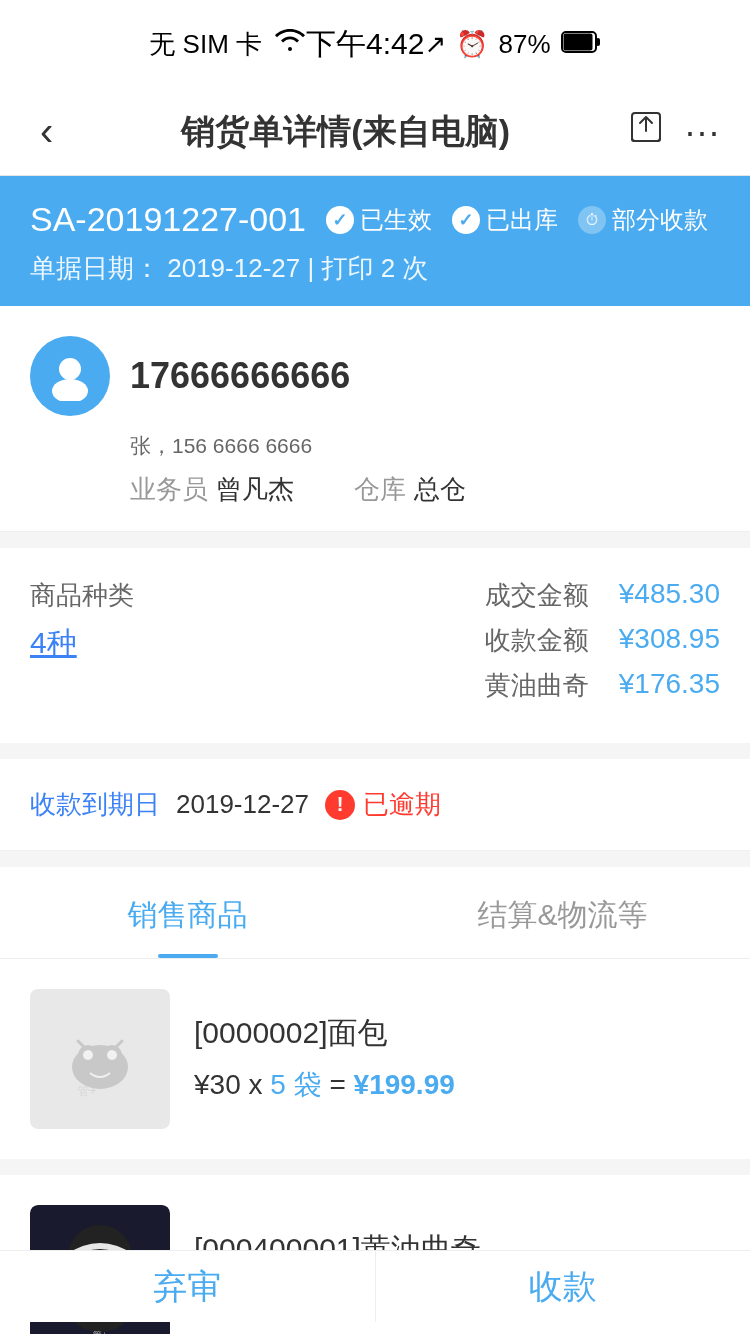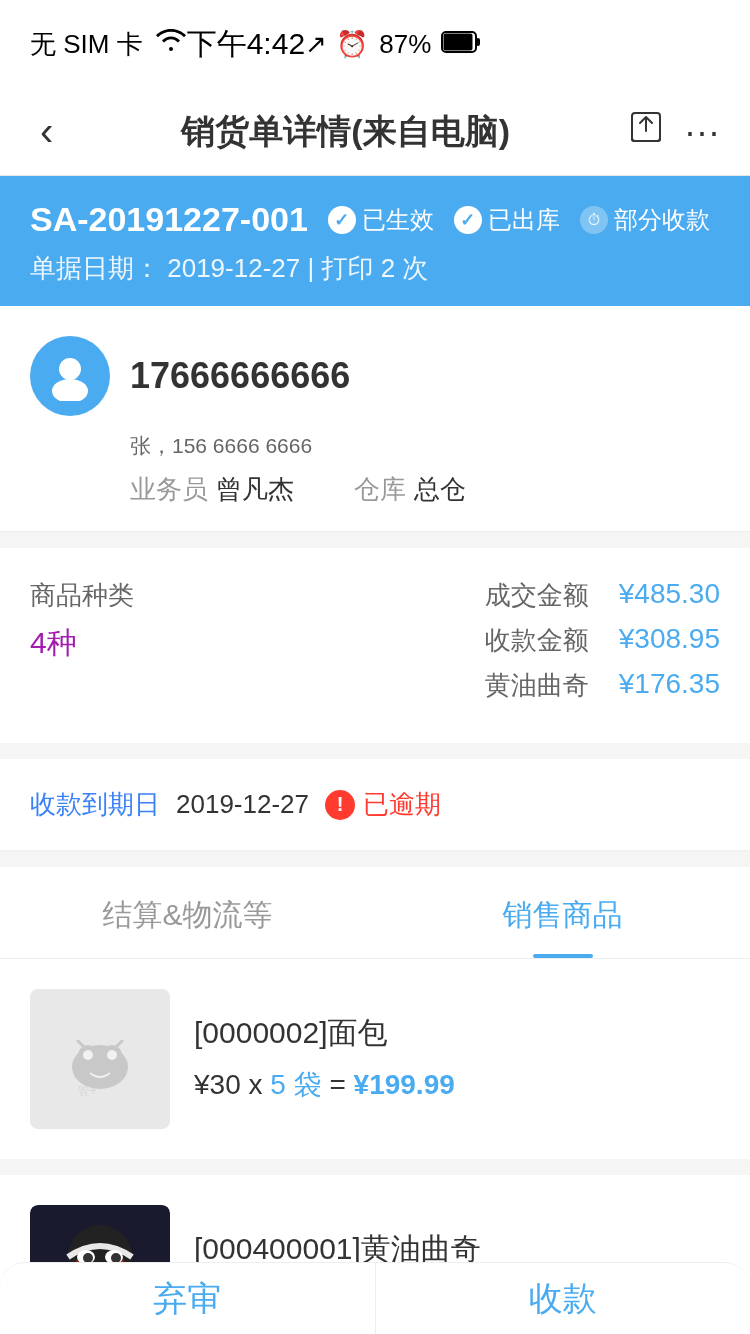--- a/index.html
+++ b/index.html
@@ -13,21 +13,21 @@
       color: #333;
     }
 
     
     .status-bar {
       width: 750px;
       height: 88px;
       background: #fff;
       display: flex;
       align-items: center;
-      justify-content: flex-start;
+      justify-content: center;
       padding: 0 30px;
       font-size: 26px;
       color: #000;
     }
     .status-left { display: flex; align-items: center; gap: 12px; }
     .status-center { font-size: 30px; font-weight: 500; }
     .status-right { display: flex; align-items: center; gap: 10px; font-size: 26px; }
 
     
     .nav-bar {
@@ -61,21 +61,21 @@
       color: #fff;
     }
     .header-order-row {
       display: flex;
       align-items: center;
       gap: 20px;
       margin-bottom: 12px;
     }
     .order-id {
       font-size: 34px;
-      font-weight: 700;
+      font-weight: 400;
       color: #fff;
     }
     .status-badge {
       display: flex;
       align-items: center;
       gap: 6px;
       font-size: 24px;
       color: #fff;
     }
     .status-badge .check-icon {
@@ -153,21 +153,21 @@
     
     .summary-section {
       background: #fff;
       padding: 30px;
       margin-bottom: 16px;
       display: flex;
       align-items: flex-start;
       justify-content: space-between;
     }
     .summary-left { font-size: 26px; color: #666; }
-    .summary-left .count { font-size: 30px; color: #a21caf; font-weight: 500; }
+    .summary-left .count { font-size: 30px; color: #3b82f6; font-weight: 500; text-decoration: underline; }
     .summary-right { text-align: right; }
     .summary-row {
       display: flex;
       justify-content: space-between;
       gap: 30px;
       margin-bottom: 10px;
       font-size: 26px;
     }
     .summary-row-label { color: #666; }
     .amount-blue { color: #4AABF0; font-size: 28px; font-weight: 500; }
@@ -280,27 +280,26 @@
       border-radius: 4px;
       margin-bottom: 14px;
     }
     .product-price { font-size: 28px; color: #333; }
     .price-qty { color: #4AABF0; }
     .price-total { color: #4AABF0; font-weight: 600; }
 
     
     .bottom-bar {
       position: fixed;
-      bottom: 0;
+      bottom: 12px;
       width: 750px;
       height: 72px;
       background: #fff;
       display: flex;
       border-top: 1px solid #eee;
-      border-radius: 25px;
     }
     .bottom-btn {
       flex: 1;
       display: flex;
       align-items: center;
       justify-content: center;
       font-size: 34px;
       font-weight: 500;
       cursor: pointer;
     }
@@ -420,25 +419,25 @@
 <div class="due-section">
   <span class="due-label">收款到期日</span>
   <span class="due-date">2019-12-27</span>
   <span class="overdue-badge">
     <span class="overdue-icon">!</span>
     <span>已逾期</span>
   </span>
 </div>
 
 <div class="tabs-section">
+  <div class="tab active">
+    <span>销售商品</span>
+  </div>
   <div class="tab">
     <span>结算&amp;物流等</span>
-  </div>
-  <div class="tab active">
-    <span>销售商品</span>
   </div>
 </div>
 
 <div class="products-section">
 
   <div class="product-item">
     <div class="product-image">
       <div class="owl-placeholder">
         <svg class="owl-svg" width="80" height="80" viewBox="0 0 80 80" fill="#999">
           <ellipse cx="40" cy="48" rx="28" ry="22"></ellipse>

